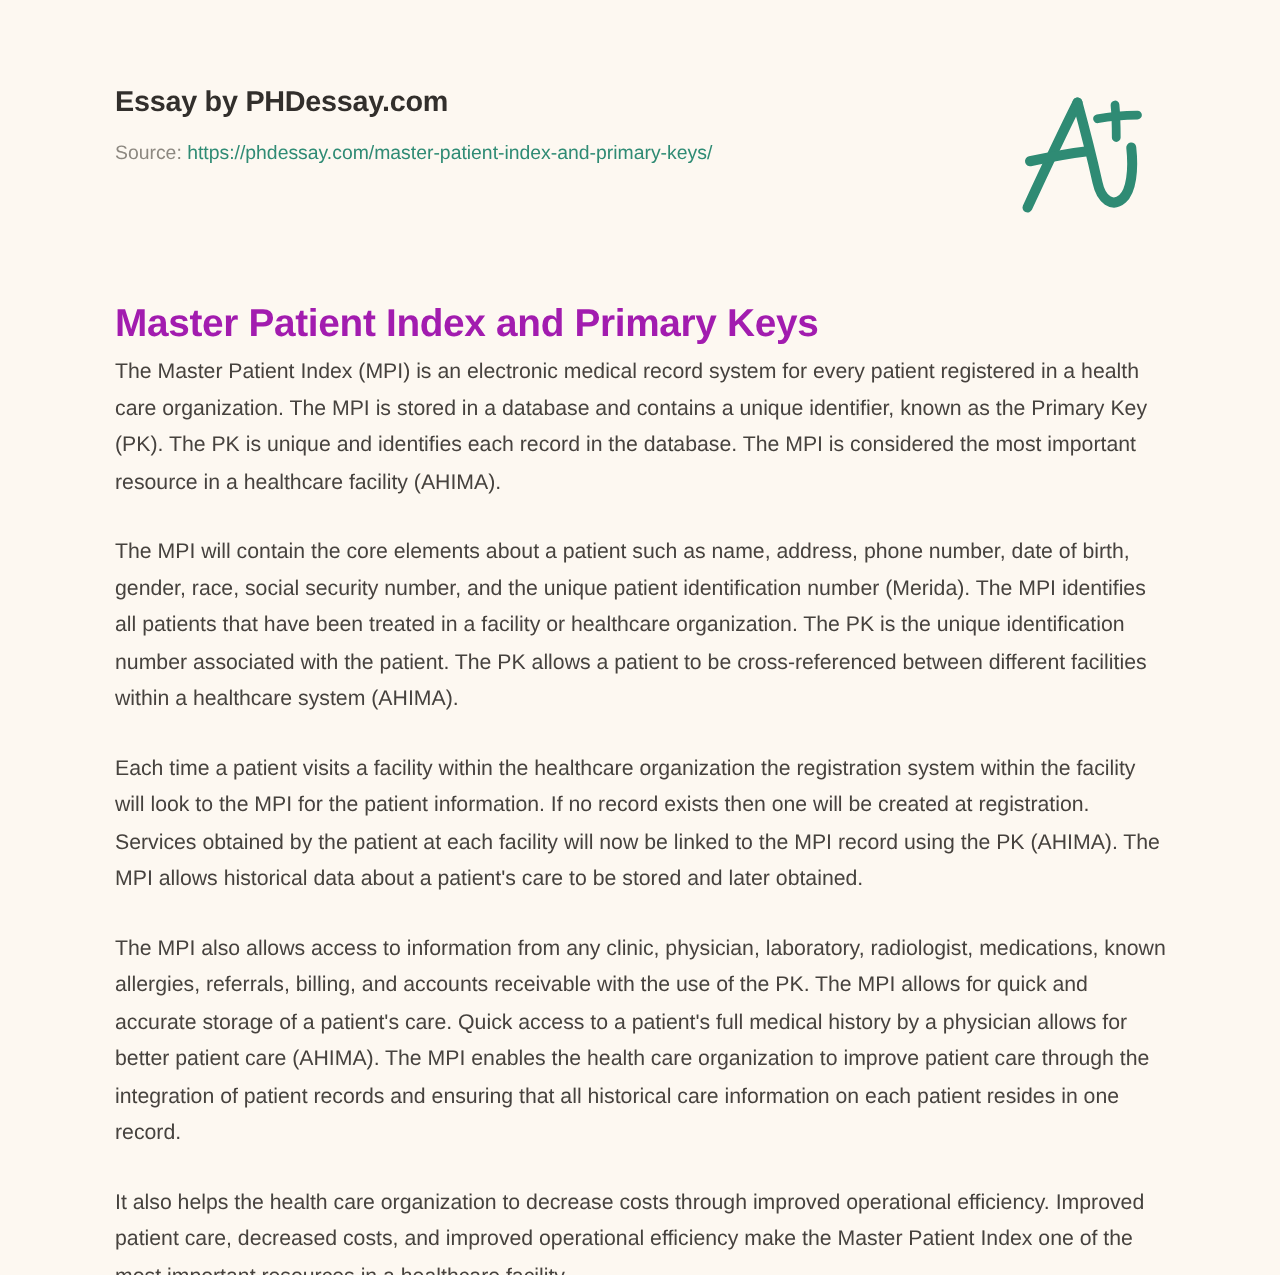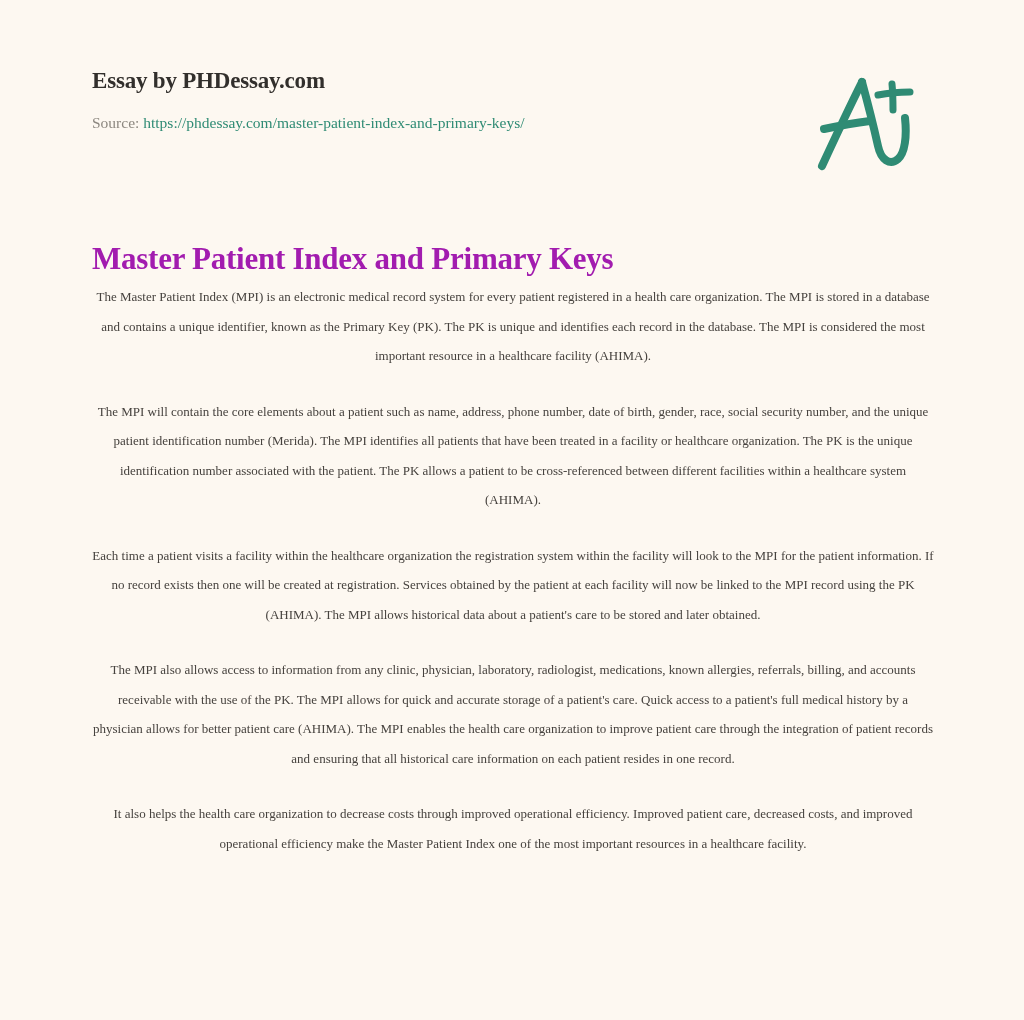--- a/index.html
+++ b/index.html
@@ -14,21 +14,20 @@
     font-family: "Liberation Sans", sans-serif;
     color: #3a3632;
     overflow: hidden;
   }
 
   .page {
     position: relative;
     width: 1024px;
     height: 888px;
     box-sizing: border-box;
-    font-family: Liberation Serif, serif;
   }
 
   
   .header {
     position: absolute;
     left: 92px;
     top: 66px;
     width: 840px;
   }
   .brand-line {
@@ -79,24 +78,24 @@
 
   
   .body-copy {
     position: absolute;
     left: 92px;
     top: 282px;
     width: 842px;
   }
   .body-copy p {
     margin: 0 0 26px 0;
-    font-size: 13px;
+    font-size: 17px;
     line-height: 29.5px;
     color: #46423e;
-    text-align: center;
+    text-align: left;
   }
 </style>
 </head>
 <body>
 
 <div class="page">
 
   <div class="header">
     <div class="brand-line">Essay by PHDessay.com</div>
     <div class="source-line">

